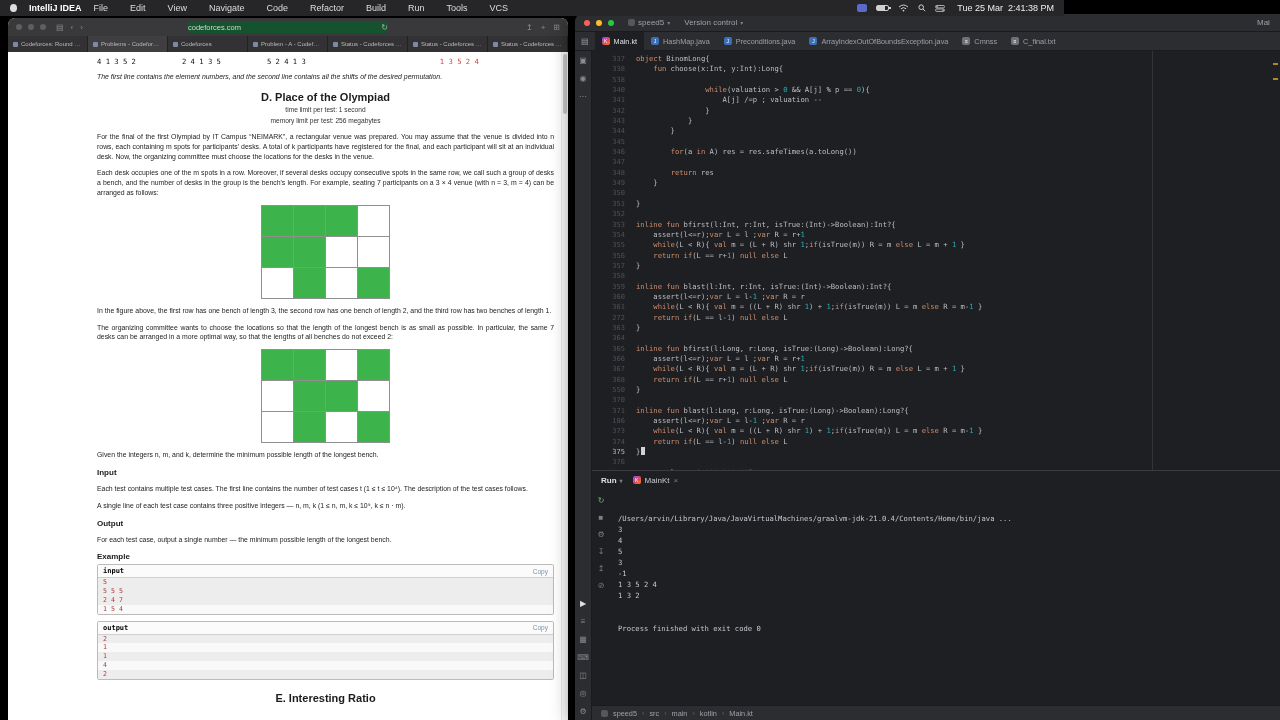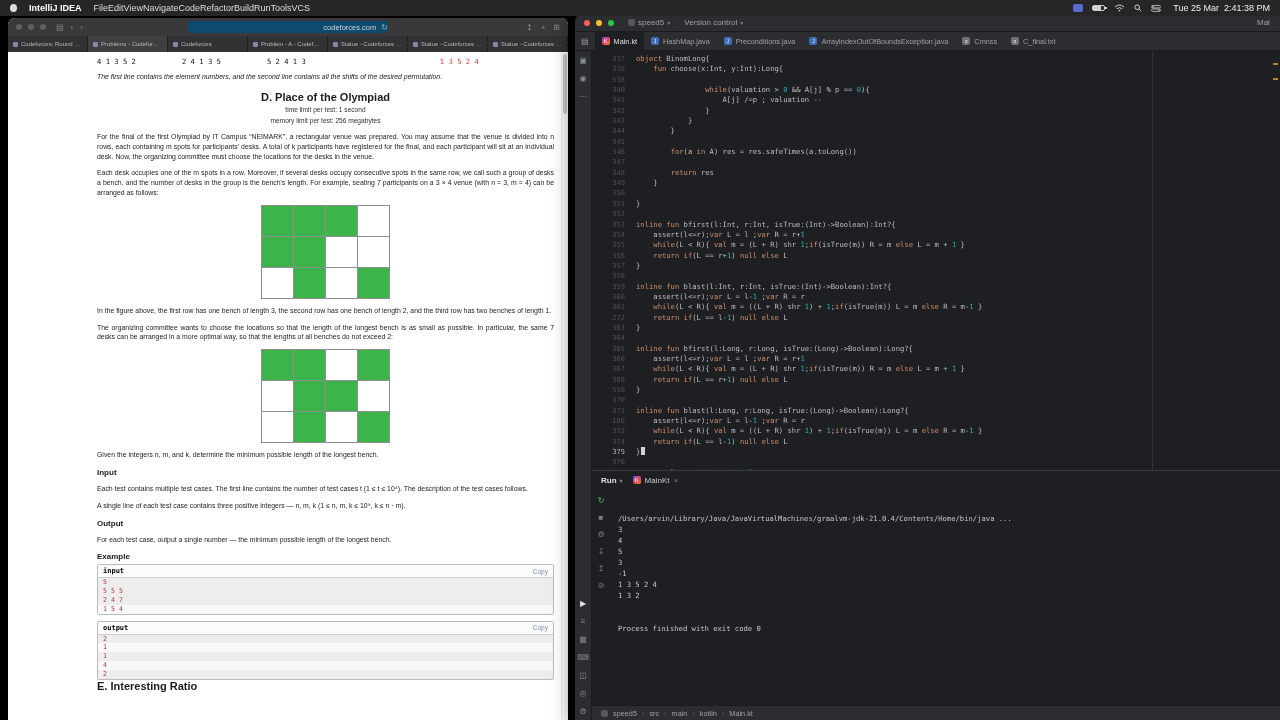--- a/index.html
+++ b/index.html
@@ -1,41 +1,41 @@
 <!DOCTYPE html>
 <html><head>
 <meta charset="utf-8">
 <style>
   *{margin:0;padding:0;box-sizing:border-box}
   html,body{width:1280px;height:720px;overflow:hidden}
   body{background:#000;font-family:"Liberation Sans",sans-serif;position:relative}
 
   
-  .menubar{position:absolute;top:0;left:0;width:1280px;height:15px;background:#262628;
+  .menubar{position:absolute;top:0;left:0;width:1064px;height:15px;background:#262628;
     display:flex;align-items:center;color:#e6e6e6;font-size:9px;padding:8px 10px;gap:12px;z-index:50}
   .apple{width:7px;height:8px;background:#ddd;border-radius:50% 50% 46% 46%;display:inline-block}
   .menubar .app{font-weight:bold;color:#fff}
-  .mitems{display:flex;gap:0}
+  .mitems{display:flex;gap:22px}
   .mitem{color:#ddd;cursor:default}
   .menubar .spacer{flex:1}
   .mb-icons{display:flex;gap:9px;align-items:center}
   .kbicon{width:10px;height:8px;background:#5a6acb;border-radius:2px;display:inline-block}
   .batt{width:13px;height:6px;border:1px solid #cfcfcf;border-radius:2px;display:inline-block;position:relative;
     background:linear-gradient(90deg,#cfcfcf 75%,transparent 75%)}
   .batt:after{content:"";position:absolute;right:-3px;top:1px;width:2px;height:2px;background:#cfcfcf}
   .clock{color:#eee;white-space:pre}
 
   
   .browser{position:absolute;left:8px;top:18px;width:560px;height:702px;background:#fff;
     border-radius:7px 7px 0 0;overflow:hidden;box-shadow:0 4px 22px rgba(0,0,0,.65)}
   .b-toolbar{height:18px;background:#39393b;display:flex;align-items:center;padding:0 8px;gap:6px;position:relative}
   .tl{width:6px;height:6px;border-radius:50%;background:#5f5f61;display:inline-block}
   .b-nav{color:#8a8a8c;font-size:8px;display:flex;gap:7px;margin-left:4px}
-  .addr{position:absolute;left:50%;transform:translateX(-50%);width:200px;height:12px;background:#0c4a6e;
-    border-radius:3px;color:#d4d4d6;font-size:7.5px;display:flex;align-items:center;justify-content:flex-end;gap:5px}
+  .addr{position:absolute;left:50%;transform:translateX(-50%);width:200px;height:12px;background:#14532d;
+    border-radius:3px;color:#d4d4d6;font-size:7.5px;display:flex;align-items:center;justify-content:space-between;gap:5px}
   .addr .reload{color:#a9a9ab;font-size:8px}
   .b-right{margin-left:auto;color:#8a8a8c;font-size:8px;display:flex;gap:8px}
   .b-tabs{height:16px;background:#2a2a2c;display:flex}
   .btab{flex:1;max-width:84px;display:flex;align-items:center;gap:3px;padding:0 5px;background:#323234;
     border-right:1px solid #222;overflow:hidden}
   .btab.act{background:#3f3f42}
   .fav{width:5px;height:5px;background:#7d8aa0;border-radius:1px;flex:none}
   .btl{font-size:6px;color:#b9b9bb;white-space:nowrap;overflow:hidden;text-overflow:ellipsis}
 
   .b-content{position:relative;height:668px;background:#fff;padding:3px 14px 0 89px;color:#1b1b1b;overflow:hidden}
@@ -53,21 +53,21 @@
   .gcell.on{background:#3cb44b}
   .sect{font-weight:bold;font-size:8px;margin-top:8px}
   .exbox{border:1px solid #bbb;border-radius:2px;margin-top:3px;overflow:hidden}
   .exhead{display:flex;justify-content:space-between;align-items:center;background:#fbfbfb;
     border-bottom:1px solid #cfcfcf;padding:2px 5px}
   .exlabel{font-family:"DejaVu Sans Mono",monospace;font-weight:bold;font-size:7px;color:#000}
   .copybtn{font-size:6.5px;color:#7a93ad}
   .exline{font-family:"DejaVu Sans Mono",monospace;font-size:6.6px;color:#b23b3b;
     padding:0 5px;height:8.8px;line-height:8.8px;background:#ededed;white-space:pre}
   .exline.alt{background:#f9f9f9}
-  .nexttitle{text-align:left;font-weight:bold;font-size:11px;}
+  .nexttitle{text-align:center;font-weight:bold;font-size:11px;margin-top:12px}
   .pscroll{position:absolute;right:0;top:0;bottom:0;width:7px;background:#fafafa;border-left:1px solid #ececec}
   .pscroll .thumb{position:absolute;top:2px;left:1px;width:4px;height:60px;background:#c6c6c6;border-radius:2px}
 
   
   .ide{position:absolute;left:575px;top:14px;width:705px;height:706px;background:#1e1f22;
     border-radius:8px 0 0 0;display:flex;flex-direction:column;overflow:hidden;box-shadow:0 4px 22px rgba(0,0,0,.65)}
   .i-title{height:18px;background:#2b2d30;display:flex;align-items:center;padding:0 9px;gap:6px;
     border-bottom:1px solid #1a1b1e;color:#9da0a8;font-size:8px}
   .tlr{width:6px;height:6px;border-radius:50%}
   .tlr.r{background:#ff5f57}.tlr.y{background:#febc2e}.tlr.g{background:#28c840}

